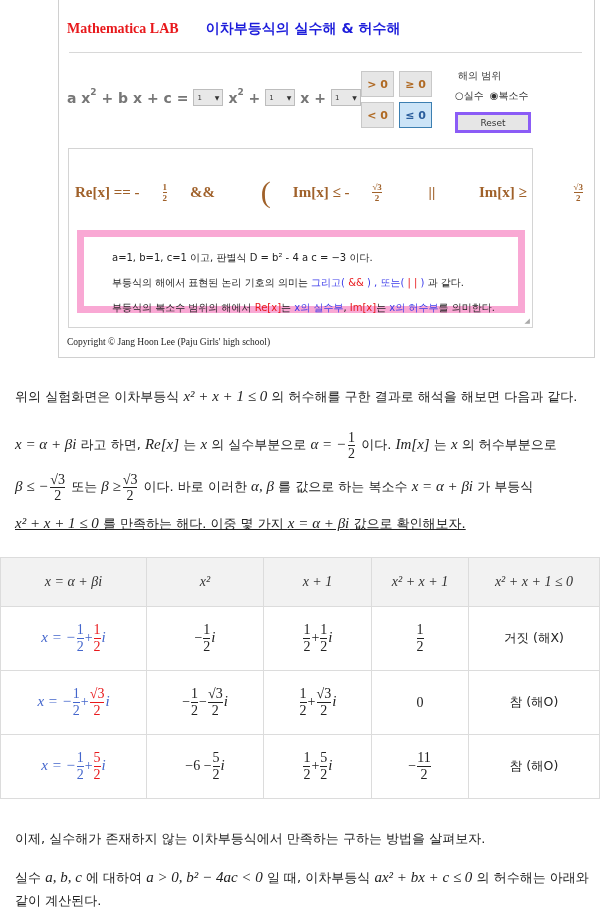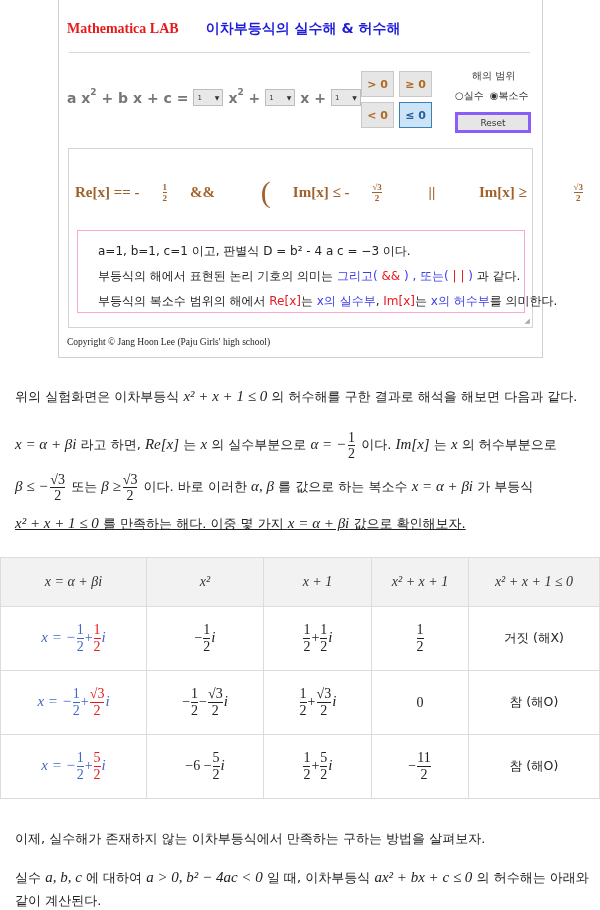--- a/index.html
+++ b/index.html
@@ -1,52 +1,52 @@
 <!DOCTYPE html>
 <html><head>
 <meta charset="utf-8">
 <style>
   * { box-sizing: border-box; margin: 0; padding: 0; }
   html, body { width: 600px; height: 910px; background: #ffffff; overflow: hidden; }
   body { font-family: "DejaVu Sans", sans-serif; color: #222; position: relative; }
 
   
-  .panel { position: absolute; left: 58px; top: 0; width: 485px; height: 358px;
+  .panel { position: absolute; left: 58px; top: 0; width: 537px; height: 358px;
            border: 1px solid #d0d0d0; border-top: none; background: #fff; }
   .title-row { position: absolute; left: 8px; top: 18px; white-space: nowrap; }
   .title-lab { font-family: "Liberation Serif", serif; font-weight: bold; color: #e8191c; font-size: 14px; }
   .title-kr { color: #1d1ddb; font-size: 14px; font-weight: bold; margin-left: 22px; }
   .title-sep { position: absolute; left: 10px; right: 12px; top: 52px; height: 1px; background: #d8d8d8; }
 
   .eq-row { position: absolute; left: 8px; top: 89px; display: flex; align-items: flex-end; color: #777; font-size: 14px; font-weight: bold; white-space: nowrap; }
   .eq-row sup { font-size: 9px; position: relative; top: -2px; }
   .sel { display: inline-flex; align-items: center; justify-content: space-between; width: 30px; height: 17px;
          border: 1px solid #bdbdbd; background: #e8e8e8; font-size: 7px; font-weight: normal; color: #333;
          padding: 0 3px; margin: 0 5px; }
   .sel .arr { font-size: 6px; }
 
   .ops { position: absolute; left: 302px; top: 71px; display: grid; grid-template-columns: 33px 33px; grid-gap: 5px; }
   .op-btn { width: 33px; height: 26px; border: 1px solid #c8c8c8; background: #e6e6e6; color: #b06a24;
             font-size: 11px; font-weight: bold; display: flex; align-items: center; justify-content: center; }
   .op-btn.active { background: #cce4f7; border-color: #3c7fb1; color: #2a5d9c; }
 
   .range { position: absolute; left: 396px; top: 69px; font-size: 10px; color: #333; }
-  .range .lbl { margin-left: 17px; margin-bottom: 6px; }
+  .range .lbl { margin-left: 3px; margin-bottom: 6px; }
   .radios { display: flex; gap: 6px; font-size: 10px; }
   .reset-btn { margin-top: 9px; width: 76px; height: 21px; border: 3px solid #8b5cf6; background: #e6e6e6;
                font-size: 9px; display: flex; align-items: center; justify-content: center; color: #333; }
 
   .result-box { position: absolute; left: 9px; top: 148px; width: 465px; height: 180px; border: 1px solid #d4d4d4; }
   .formula { position: absolute; left: 6px; top: 28px; color: #a0612a; font-family: Liberation Serif, serif;
              font-weight: bold; font-size: 15px; white-space: nowrap; display: flex; align-items: center; gap: 20px; }
   .frac { display: inline-flex; flex-direction: column; align-items: center; font-size: 9px; line-height: 10px; margin: 0 3px; }
   .frac .bar { border-top: 1px solid #a0612a; width: 100%; }
   .paren { font-size: 30px; font-weight: normal; line-height: 30px; margin: 0 2px; }
-  .info { position: absolute; left: 8px; top: 81px; width: 448px; height: 83px; border: 1px solid #f9a8d4; padding: 8px 20px;
-          font-size: 12px; color: #222; line-height: 25px; }
+  .info { position: absolute; left: 8px; top: 81px; width: 448px; height: 83px; border: 7px solid #f9a8d4; padding: 8px 28px;
+          font-size: 10px; color: #222; line-height: 25px; }
   .info p { white-space: nowrap; }
   .c-blue { color: #3b3bea; }
   .c-red { color: #e8191c; }
   .resize-grip { position: absolute; right: 2px; bottom: 2px; font-size: 7px; color: #aaa; }
   .copyright { position: absolute; left: 8px; top: 337px; font-family: "Liberation Serif", serif; font-size: 9.5px; color: #222; }
 
   
   .para { position: absolute; left: 15px; width: 600px; font-size: 13px; color: #222; white-space: nowrap; font-family: "DejaVu Sans", sans-serif; }
   .m { font-family: "Liberation Serif", serif; font-style: italic; font-size: 15px; }
   .mfrac { display: inline-flex; flex-direction: column; align-items: center; vertical-align: middle; font-family: "Liberation Serif", serif; font-size: 14px; line-height: 15px; margin: 0 2px; }

